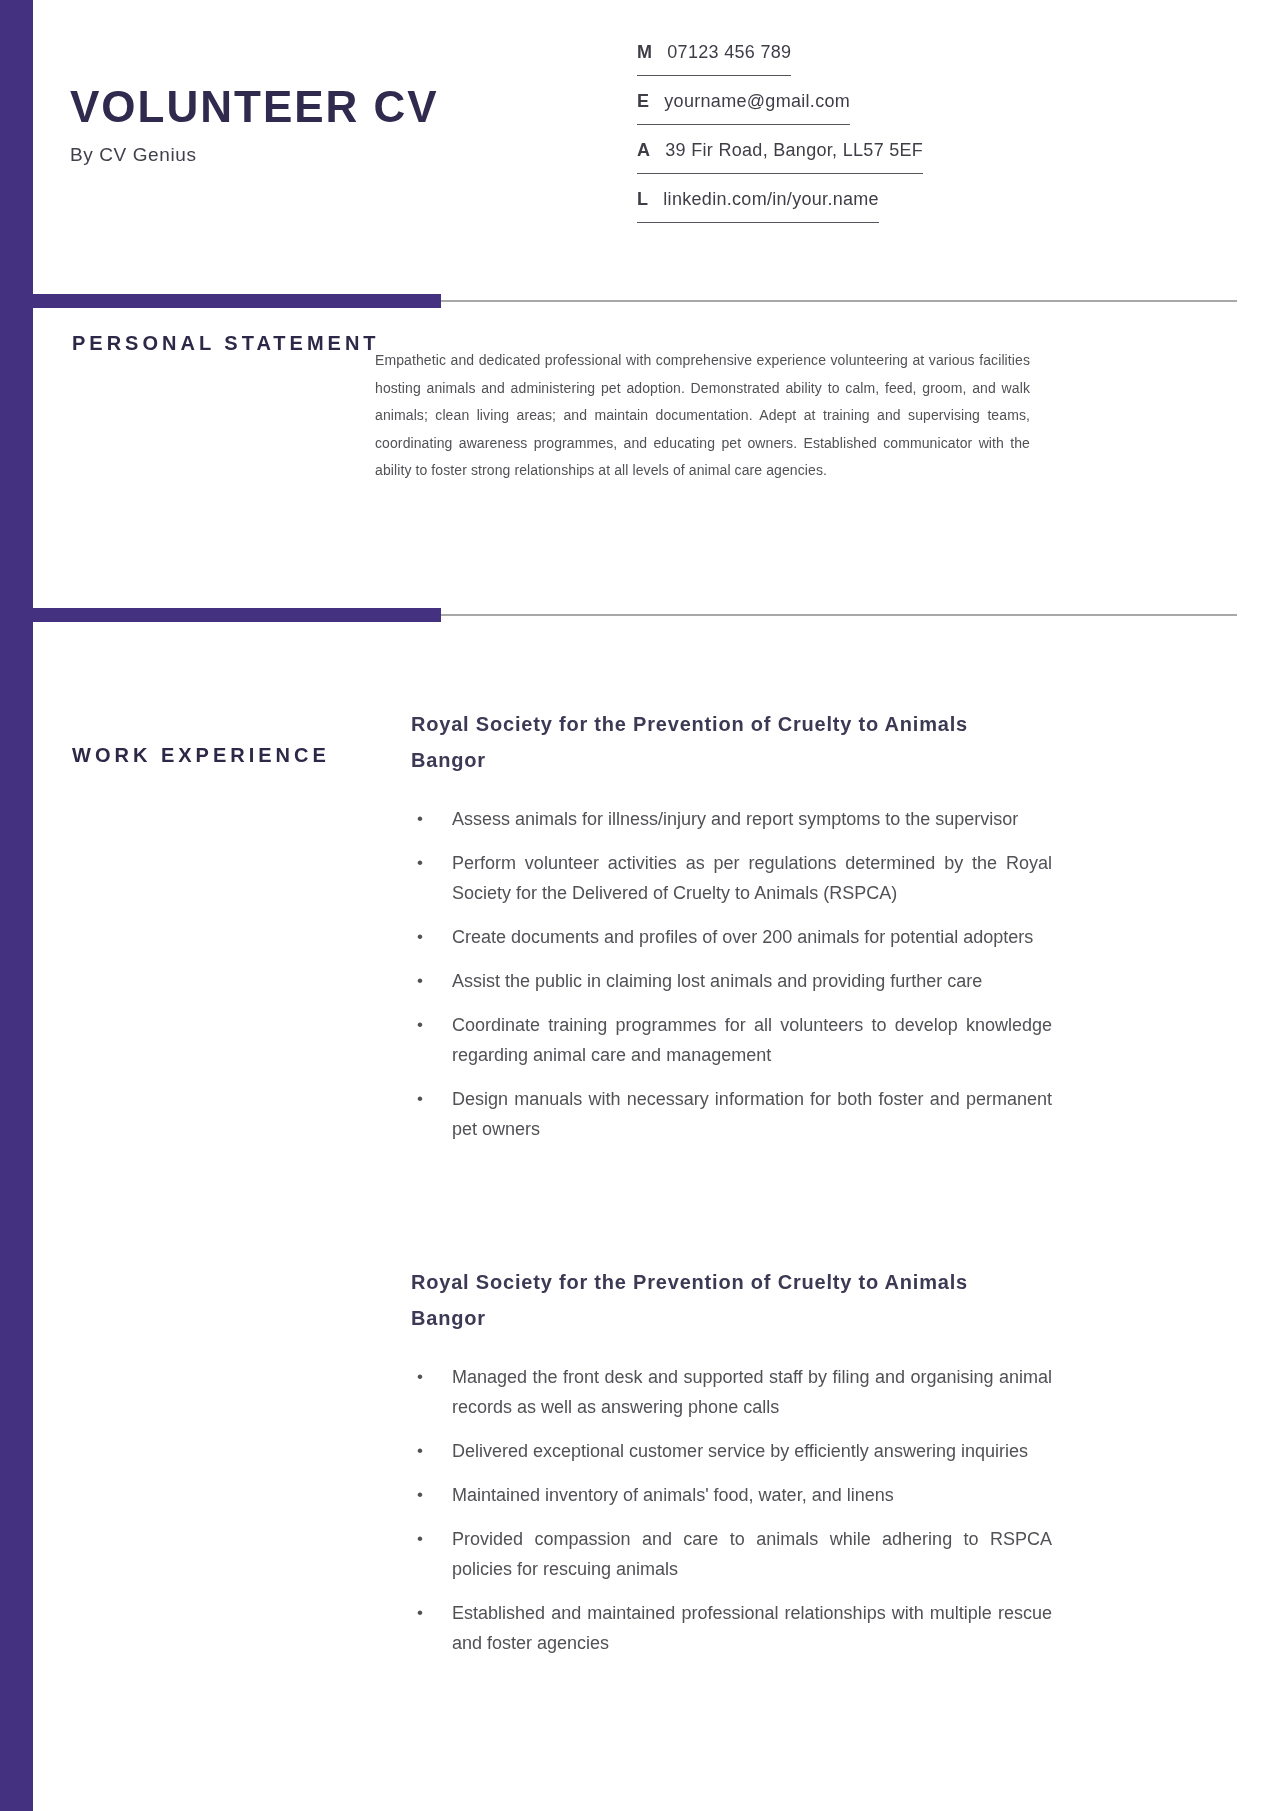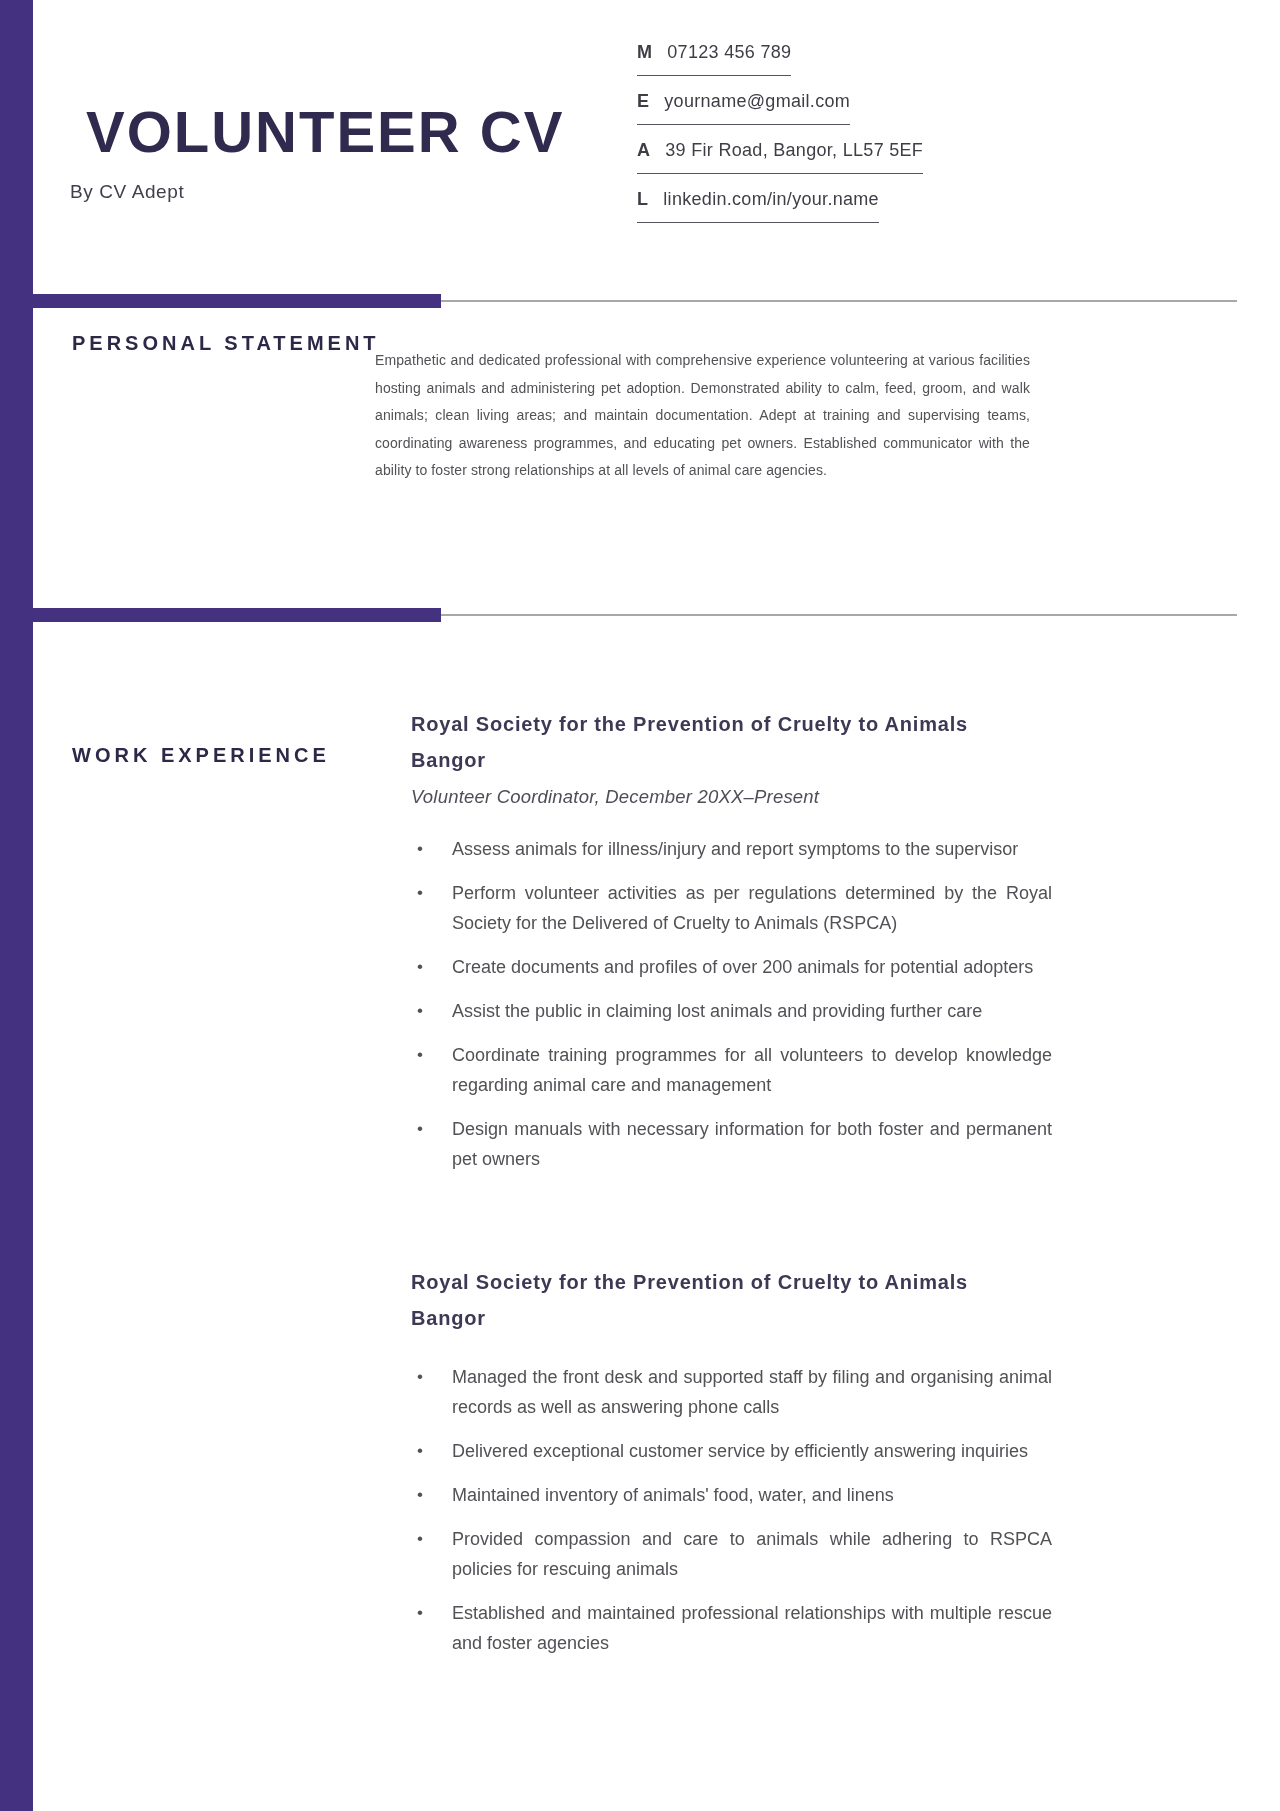--- a/index.html
+++ b/index.html
@@ -21,22 +21,22 @@
   
   .accent-strip {
     position: absolute; left: 0; top: 0;
     width: 33px; height: 100%;
     background: var(--accent);
   }
 
   
   .title-block { position: absolute; left: 70px; top: 82px; }
   .title-block h1 {
-    margin: 16px;
-    font-size: 58px;
+    margin: 0;
+    font-size: 44px;
     font-weight: 600;
     letter-spacing: 2px;
     color: var(--title-text);
     white-space: nowrap;
   }
   .byline {
     margin-top: 12px;
     font-size: 19px;
     letter-spacing: 0.6px;
     color: #40404C;
@@ -128,21 +128,21 @@
 </style>
 </head>
 <body>
 
 <div class="page" style="--accent: #44317F; --title-text: #312A4F; --heading-text: #2D2847; --body-text: #515156; --rule: #A8A8A8;">
 
   <div class="accent-strip"></div>
 
   <div class="title-block">
     <h1>VOLUNTEER CV</h1>
-    <div class="byline">By CV Adept</div>
+    <div class="byline">By CV Genius</div>
   </div>
 
   <ul class="contact">
     <li>
       <span class="entry">
         <span class="prefix">M</span><span class="value">07123 456 789</span>
       </span>
     </li>
     <li>
       <span class="entry">
@@ -171,21 +171,20 @@
 
   <div class="divider divider-2">
     <span class="rule"></span>
     <span class="bar"></span>
   </div>
 
   <h2 class="section-heading we-heading">WORK EXPERIENCE</h2>
 
   <div class="job job-1">
     <h3>Royal Society for the Prevention of Cruelty to Animals Bangor</h3>
-    <div class="role">Volunteer Coordinator, December 20XX–Present</div>
     <ul class="bullets">
       <li>
         <span class="dot">•</span>
         <span class="btext">Assess animals for illness/injury and report symptoms to the supervisor</span>
       </li>
       <li>
         <span class="dot">•</span>
         <span class="btext">Perform volunteer activities as per regulations determined by the Royal Society for the Delivered of Cruelty to Animals (RSPCA)</span>
       </li>
       <li>

